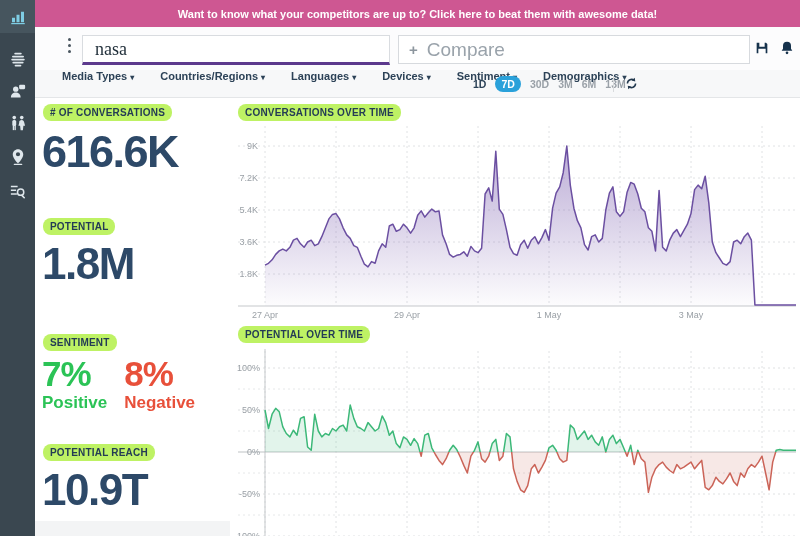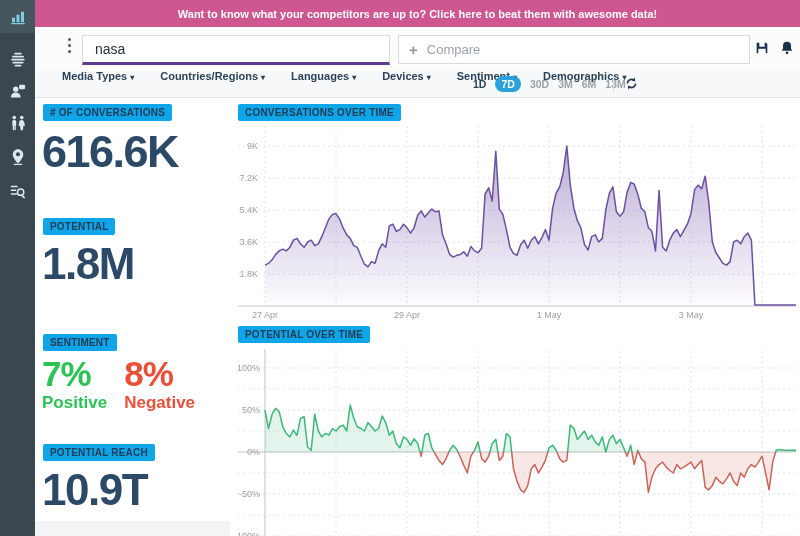--- a/index.html
+++ b/index.html
@@ -14,46 +14,46 @@
   
   .sidebar{left:0;top:0;width:35px;height:536px;background:#3a4750}
   .side-item{position:absolute;left:0;width:35px;height:33px;display:flex;align-items:center;justify-content:center;cursor:pointer}
   .side-item.active{background:#46555e}
 
   
   .header{left:35px;top:27px;width:765px;height:43px;background:#fcfcfd}
   .kebab{left:68px;top:38px;display:flex;flex-direction:column;gap:3px;cursor:pointer}
   .kebab i{width:3px;height:3px;border-radius:50%;background:#49555f;display:block}
   .search-box{left:82px;top:35px;width:306px;height:26px;background:#fff;border:1px solid #d9dce0;border-bottom:3px solid #5d3a8e}
-  .search-box input{border:0;outline:none;width:100%;height:100%;padding:0 12px;font-size:14px;color:#23313c;
-        font-family:Liberation Sans, sans-serif;background:transparent;box-sizing:border-box}
+  .search-box input{border:0;outline:none;width:100%;height:100%;padding:0 12px;font-size:18px;color:#23313c;
+        font-family:Liberation Serif, serif;background:transparent;box-sizing:border-box}
   .compare-box{left:398px;top:35px;width:352px;height:29px;background:#fff;border:1px solid #d7dade;
         display:flex;align-items:center;padding:0 10px;gap:7px;box-sizing:border-box}
   .compare-plus{color:#8d969e;font-weight:bold;font-size:15px;line-height:1}
-  .compare-box input{border:0;outline:none;flex:1;font-size:13px;color:#c2410c;
+  .compare-box input{border:0;outline:none;flex:1;font-size:19px;color:#c2410c;
         font-family:"Liberation Sans",sans-serif;background:transparent}
   .compare-box input::placeholder{color:#9aa3ab}
   .hdr-icon{top:40px;width:16px;height:16px;cursor:pointer}
 
   
   .filterbar{left:35px;top:70px;width:765px;height:28px;background:#f7f8f9;border-bottom:1px solid #e4e6e8;
         display:flex;align-items:flex-start;box-sizing:border-box}
   .filter{font-size:11px;font-weight:bold;color:#2c4257;margin-left:26px;cursor:pointer;white-space:nowrap}
   .filter:first-child{margin-left:27px}
   .caret{font-size:8px;color:#2c4257;margin-left:3px}
   .time-range{position:absolute;left:438px;top:0;height:27px;display:flex;align-items:center;gap:9px}
   .t-opt{font-size:10.5px;font-weight:bold;color:#9aa1a8;cursor:pointer}
   .t-opt.first{color:#2c4257}
   .t-opt.sel{background:#2aa1da;color:#fff;border-radius:9px;padding:2px 6px}
   .vdiv{position:absolute;left:578px;top:6px;width:1px;height:16px;background:#d8dadc}
   .refresh{position:absolute;left:589px;top:6px;width:15px;height:15px;cursor:pointer}
 
   
-  .chip{display:inline-block;background:#0ea5e9;color:#243c55;font-size:10px;font-weight:bold;
-        letter-spacing:.2px;padding:3px 7px;border-radius:2px;white-space:nowrap}
+  .chip{display:inline-block;background:#bef264;color:#243c55;font-size:10px;font-weight:bold;
+        letter-spacing:.2px;padding:3px 7px;border-radius:8px;white-space:nowrap}
   .big{font-weight:bold;color:#2d4968;letter-spacing:-1.5px;line-height:1}
   .pct{font-size:35px;font-weight:bold;letter-spacing:-1px;line-height:1}
   .sent-lbl{font-size:17px;font-weight:bold;margin-top:2px}
   .pos{color:#2bc356}.neg{color:#e8503a}
   .bottom-strip{left:35px;top:521px;width:195px;height:15px;background:#f3f4f5}
 
   .tick{font-size:9px;fill:#9aa0a6;font-family:"Liberation Sans",sans-serif}
   svg{display:block}
 </style>
 </head>

